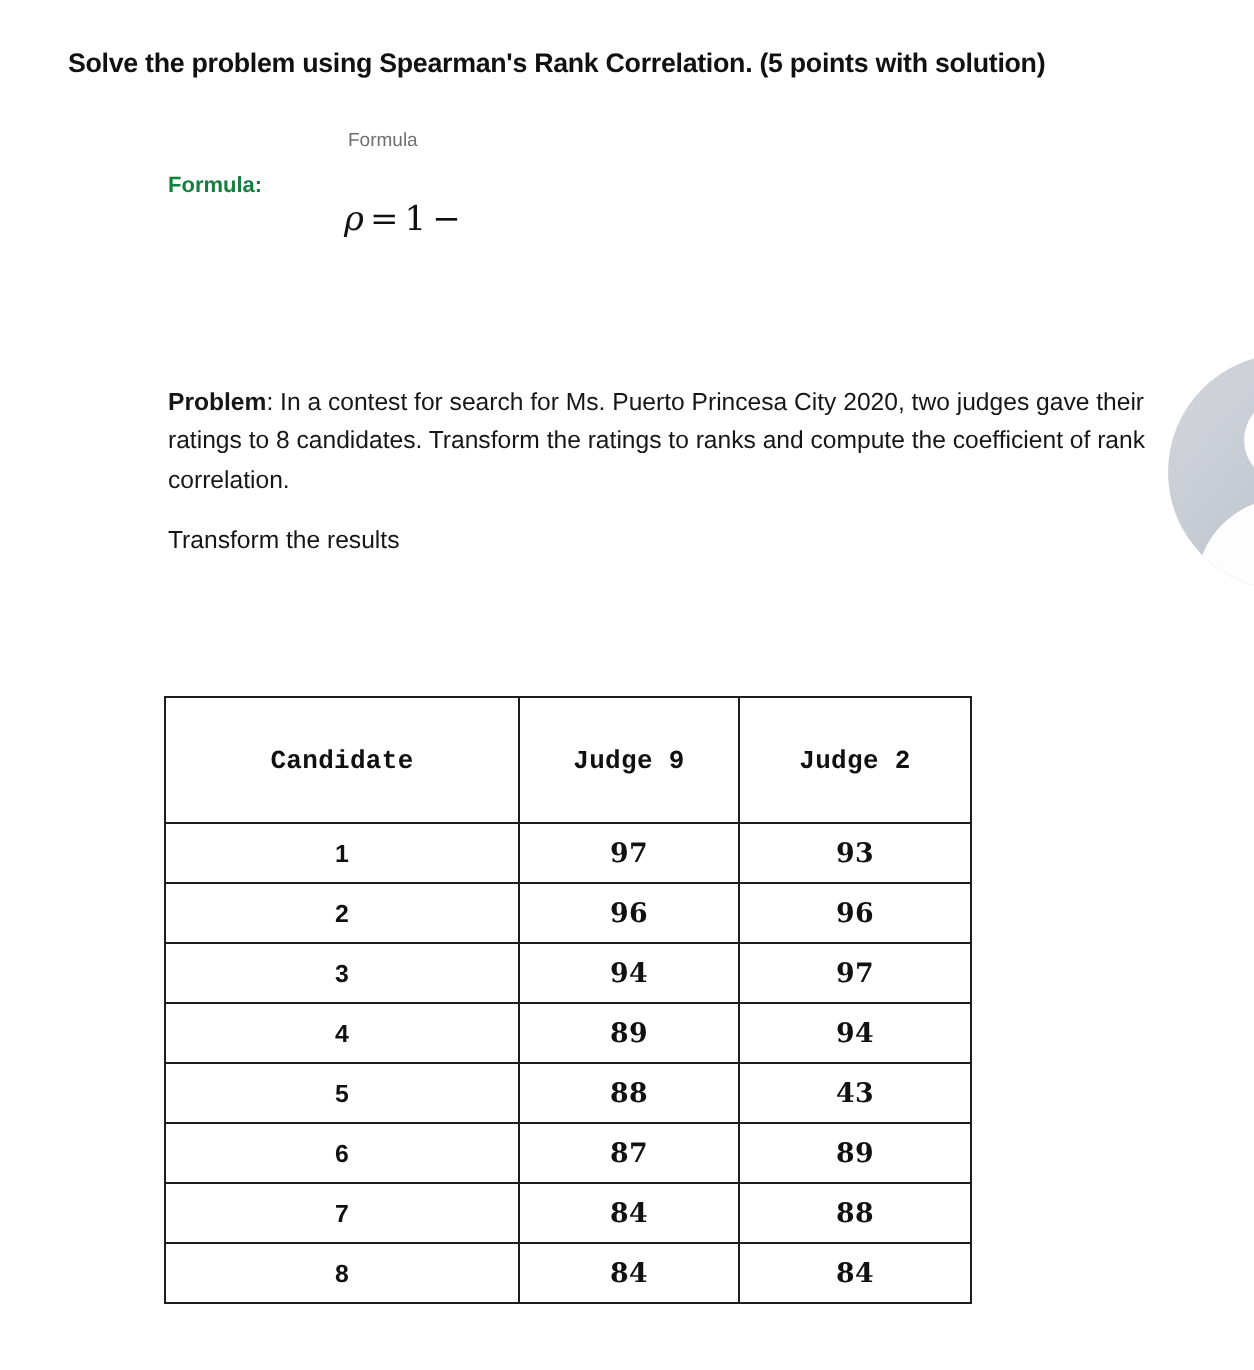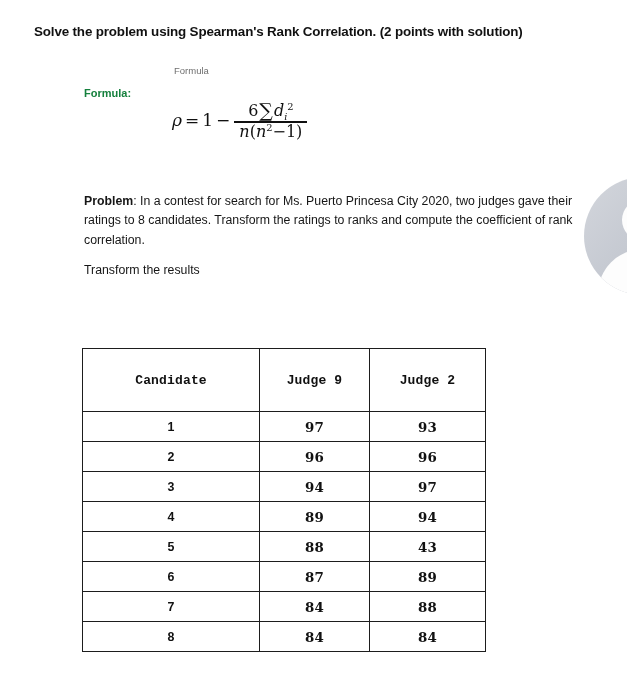--- a/index.html
+++ b/index.html
@@ -202,37 +202,32 @@
   #ratings-table tbody td.score {
     font-family: "DejaVu Serif", serif;
     font-size: 13.4px;
     font-weight: bold;
     letter-spacing: 0.2px;
   }
 </style>
 </head>
 <body>
 
-<div id="doc-title">Solve the problem using Spearman's Rank Correlation. (2 points with solution)</div>
+<div id="doc-title">Solve the problem using Spearman's Rank Correlation. (5 points with solution)</div>
 
 <div id="formula-caption">Formula</div>
 
 <div id="formula-label">Formula:</div>
 
 <div id="formula-expression">
   <span class="lhs">ρ</span>
   <span class="lhs upright">=</span>
   <span class="lhs upright">1</span>
   <span class="lhs upright">−</span>
 
-  <span class="fraction">
-    <span class="numerator"><span class="upright">6</span><span class="sigma">∑</span><span>d</span><sub class="idx">i</sub><sup class="exp">2</sup></span>
-    <span class="frac-bar"></span>
-    <span class="denominator"><span>n</span><span class="upright">(</span><span>n</span><sup class="exp">2</sup><span class="upright">−</span><span class="upright">1</span><span class="upright">)</span></span>
-  </span>
 </div>
 
 <div id="problem-block">
   <span class="lead">Problem</span><span>: </span><span>In a contest for search for Ms. Puerto Princesa City 2020, two judges gave their ratings to 8 candidates. Transform the ratings to ranks and compute the coefficient of rank correlation.</span>
 </div>
 
 <div id="interpret-line">Transform the results</div>
 
 <div id="avatar-artifact">
   <div id="avatar-head"></div>

